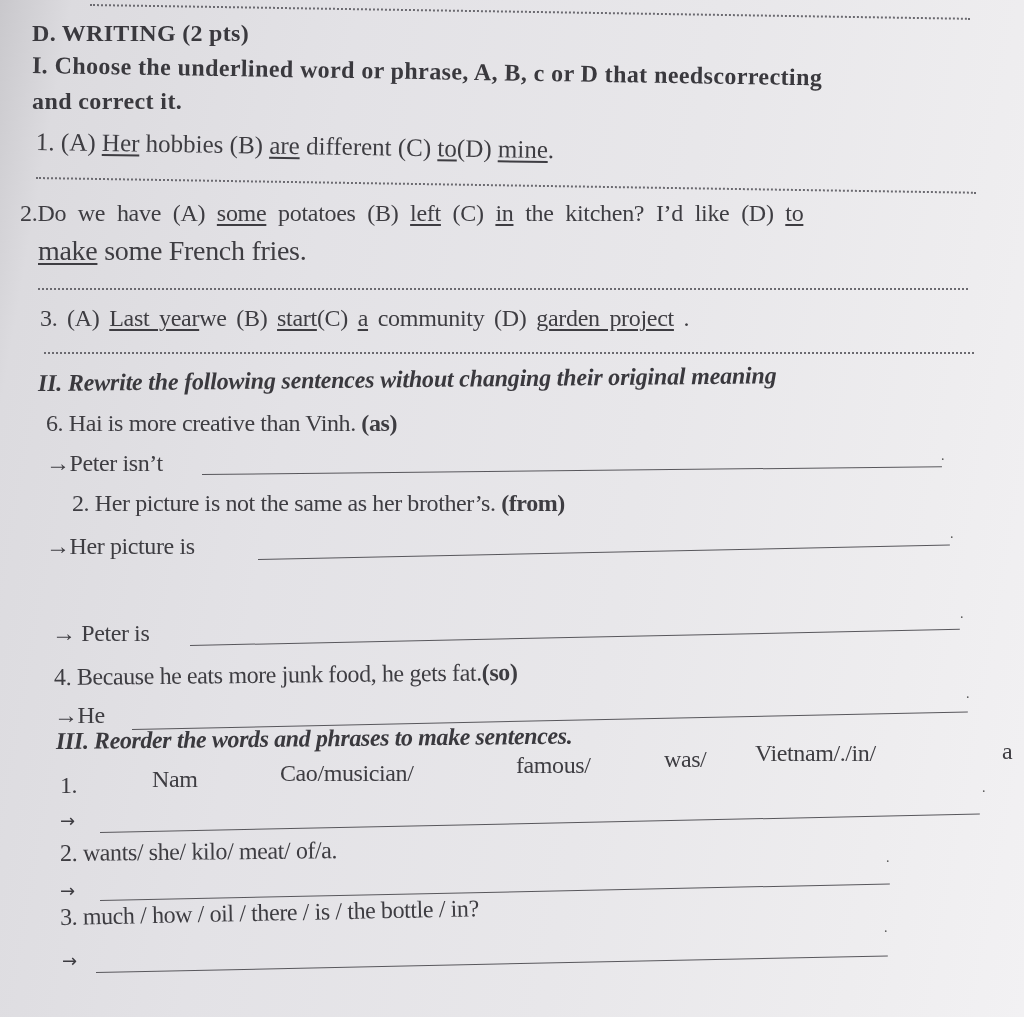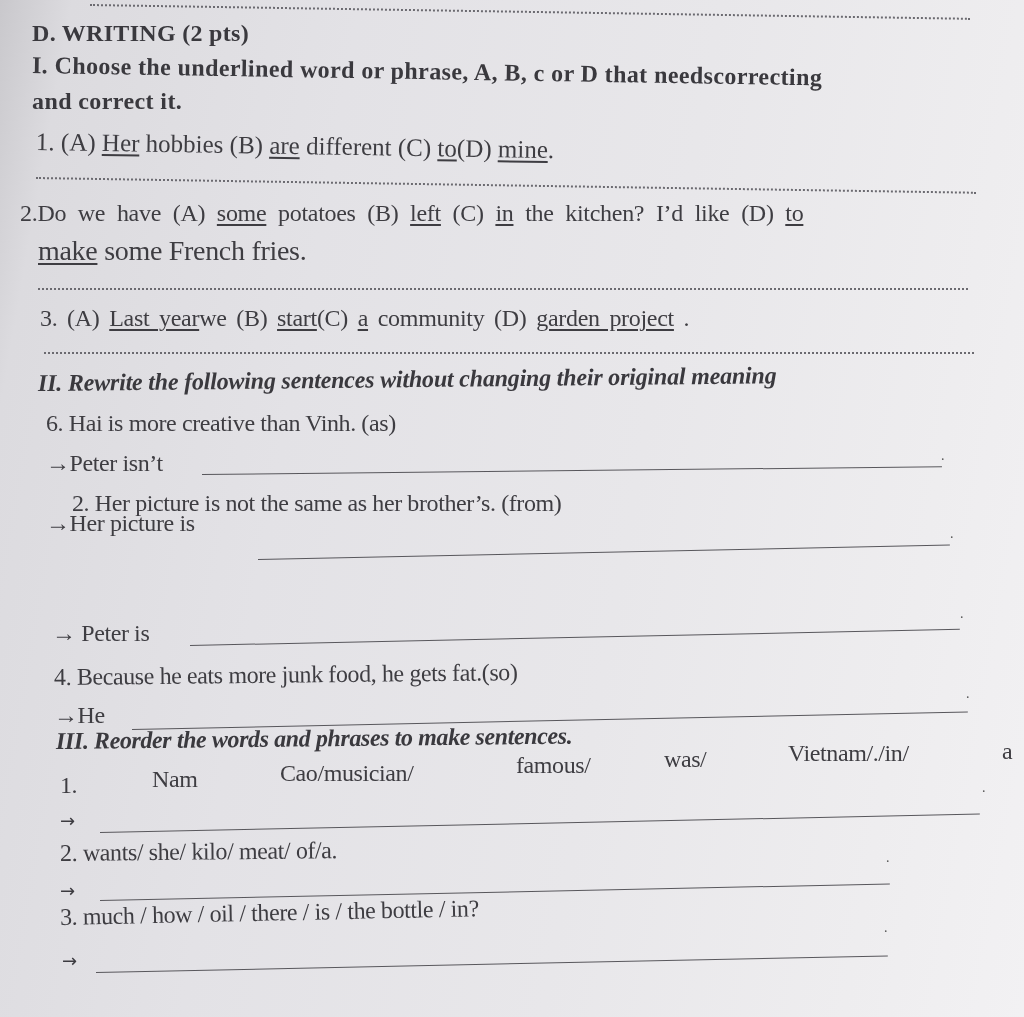--- a/index.html
+++ b/index.html
@@ -7,21 +7,21 @@
     width:1024px; height:1017px; overflow:hidden;
     background: linear-gradient(100deg, #c9c8cc 0%, #dcdbdf 6%, #e3e2e6 30%, #e8e7ea 60%, #eeedef 85%, #f2f1f3 100%);
     font-family: "Liberation Serif", serif;
     color:#3c3b40;
     position:relative;
   }
   .page { position:absolute; inset:0; }
   .ln { position:absolute; white-space:nowrap; }
   .dotted { position:absolute; height:0; border-top:2px dotted #6b6a70; }
   .solid { position:absolute; height:0; border-top:1.6px solid #58575c; }
-  .b { font-weight:normal; }
+  .b { font-weight:bold; }
   .u { text-decoration:underline; text-decoration-thickness:1.5px; text-underline-offset:3px; }
   .h1 { font-size:24px; font-weight:bold; letter-spacing:0.3px; color:#3a393e; }
   .inst { font-size:24px; font-weight:bold; color:#3a393e; letter-spacing:0.4px; }
   .q { font-size:24px; color:#3e3d42; }
   .sec { font-size:24px; font-weight:bold; font-style:italic; color:#3a393e; }
   .rot1 { transform:rotate(0.9deg); transform-origin:left center; }
   .rot2 { transform:rotate(-0.6deg); transform-origin:left center; }
   .rot3 { transform:rotate(-1.2deg); transform-origin:left center; }
   .arrow { font-family:"DejaVu Sans", sans-serif; font-size:18px; }
   .per { position:absolute; font-size:14px; color:#555; }
@@ -63,21 +63,21 @@
   <div class="ln q" style="left:46px; top:410px; letter-spacing:-0.4px;">
     <span>6. Hai is more creative than Vinh. </span><span class="b">(as)</span>
   </div>
   <div class="ln q" style="left:46px; top:450px; letter-spacing:-0.4px;">→Peter isn’t</div>
   <div class="solid rot2" style="left:202px; top:474px; width:740px;"></div>
   <div class="per" style="left:941px; top:448px;">.</div>
 
   <div class="ln q" style="left:48px; top:490px; letter-spacing:-0.4px;margin-left:24px;">
     <span>2. Her picture is not the same as her brother’s. </span><span class="b">(from)</span>
   </div>
-  <div class="ln q" style="left:46px; top:510px; letter-spacing:-0.4px;text-align:right;">→Her picture is</div>
+  <div class="ln q" style="left:46px; top:533px; letter-spacing:-0.4px;text-align:right;">→Her picture is</div>
   <div class="solid rot3" style="left:258px; top:559px; width:692px;"></div>
   <div class="per" style="left:950px; top:526px;">.</div>
 
   <div class="ln q" style="left:52px; top:620px; letter-spacing:-0.4px;">→ Peter is</div>
   <div class="solid rot3" style="left:190px; top:645px; width:770px;"></div>
   <div class="per" style="left:960px; top:606px;">.</div>
 
   <div class="ln q rot2" style="left:54px; top:664px; letter-spacing:-0.4px;">
     <span>4. Because he eats more junk food, he gets fat.</span><span class="b">(so)</span>
   </div>
@@ -85,21 +85,21 @@
   <div class="solid rot3" style="left:132px; top:729px; width:836px;"></div>
   <div class="per" style="left:966px; top:686px;">.</div>
 
   <div class="ln sec rot2" style="left:56px; top:728px; letter-spacing:-0.4px;">III. Reorder the words and phrases to make sentences.</div>
 
   <div class="ln q" style="left:60px; top:772px; letter-spacing:-0.4px;">1.</div>
   <div class="ln q" style="left:152px; top:766px; letter-spacing:-0.4px;">Nam</div>
   <div class="ln q" style="left:280px; top:760px; letter-spacing:-0.4px;">Cao/musician/</div>
   <div class="ln q" style="left:516px; top:752px; letter-spacing:-0.4px;">famous/</div>
   <div class="ln q" style="left:664px; top:746px; letter-spacing:-0.4px;">was/</div>
-  <div class="ln q" style="left:788px; top:740px; letter-spacing:-0.4px;">Vietnam/./in/</div>
+  <div class="ln q" style="left:755px; top:740px; letter-spacing:-0.4px;">Vietnam/./in/</div>
   <div class="ln q" style="left:1002px; top:738px; letter-spacing:-0.4px;">a</div>
   <div class="ln arrow" style="left:60px; top:810px;">→</div>
   <div class="solid rot3" style="left:100px; top:832px; width:880px;"></div>
   <div class="per" style="left:982px; top:780px;">.</div>
 
   <div class="ln q rot2" style="left:60px; top:840px; letter-spacing:-0.4px;">
     <span>2.</span> <span>wants/ she/ kilo/ meat/ of/a.</span>
   </div>
   <div class="ln arrow" style="left:60px; top:880px;">→</div>
   <div class="solid rot3" style="left:100px; top:900px; width:790px;"></div>

